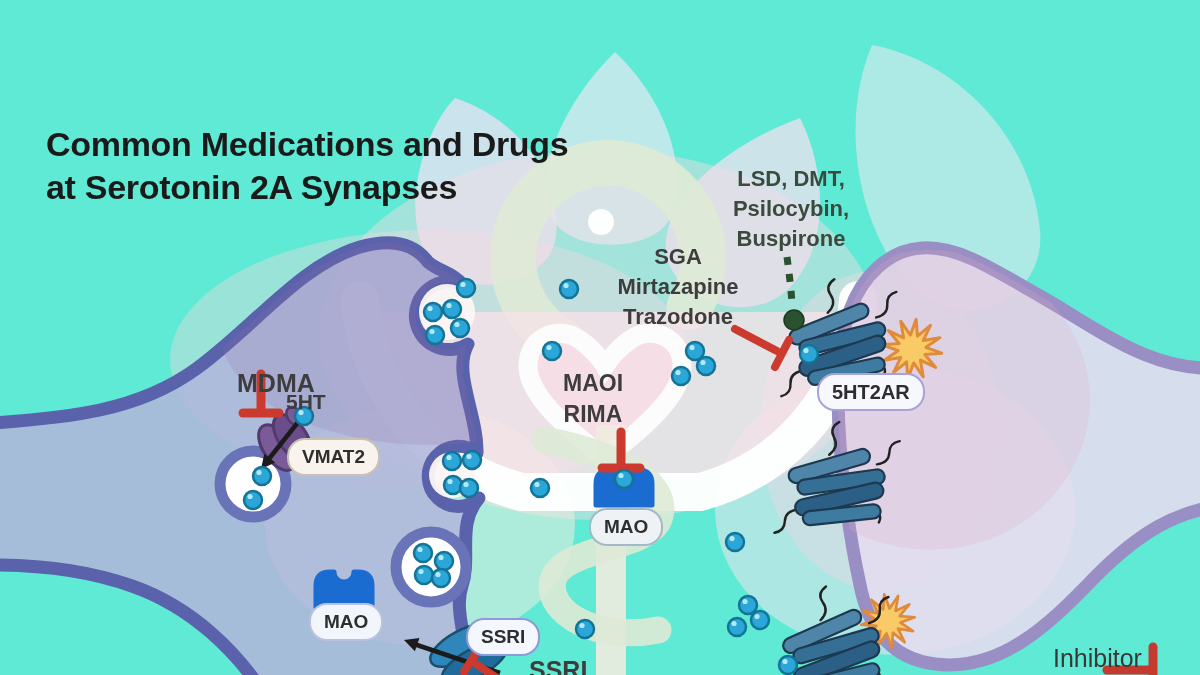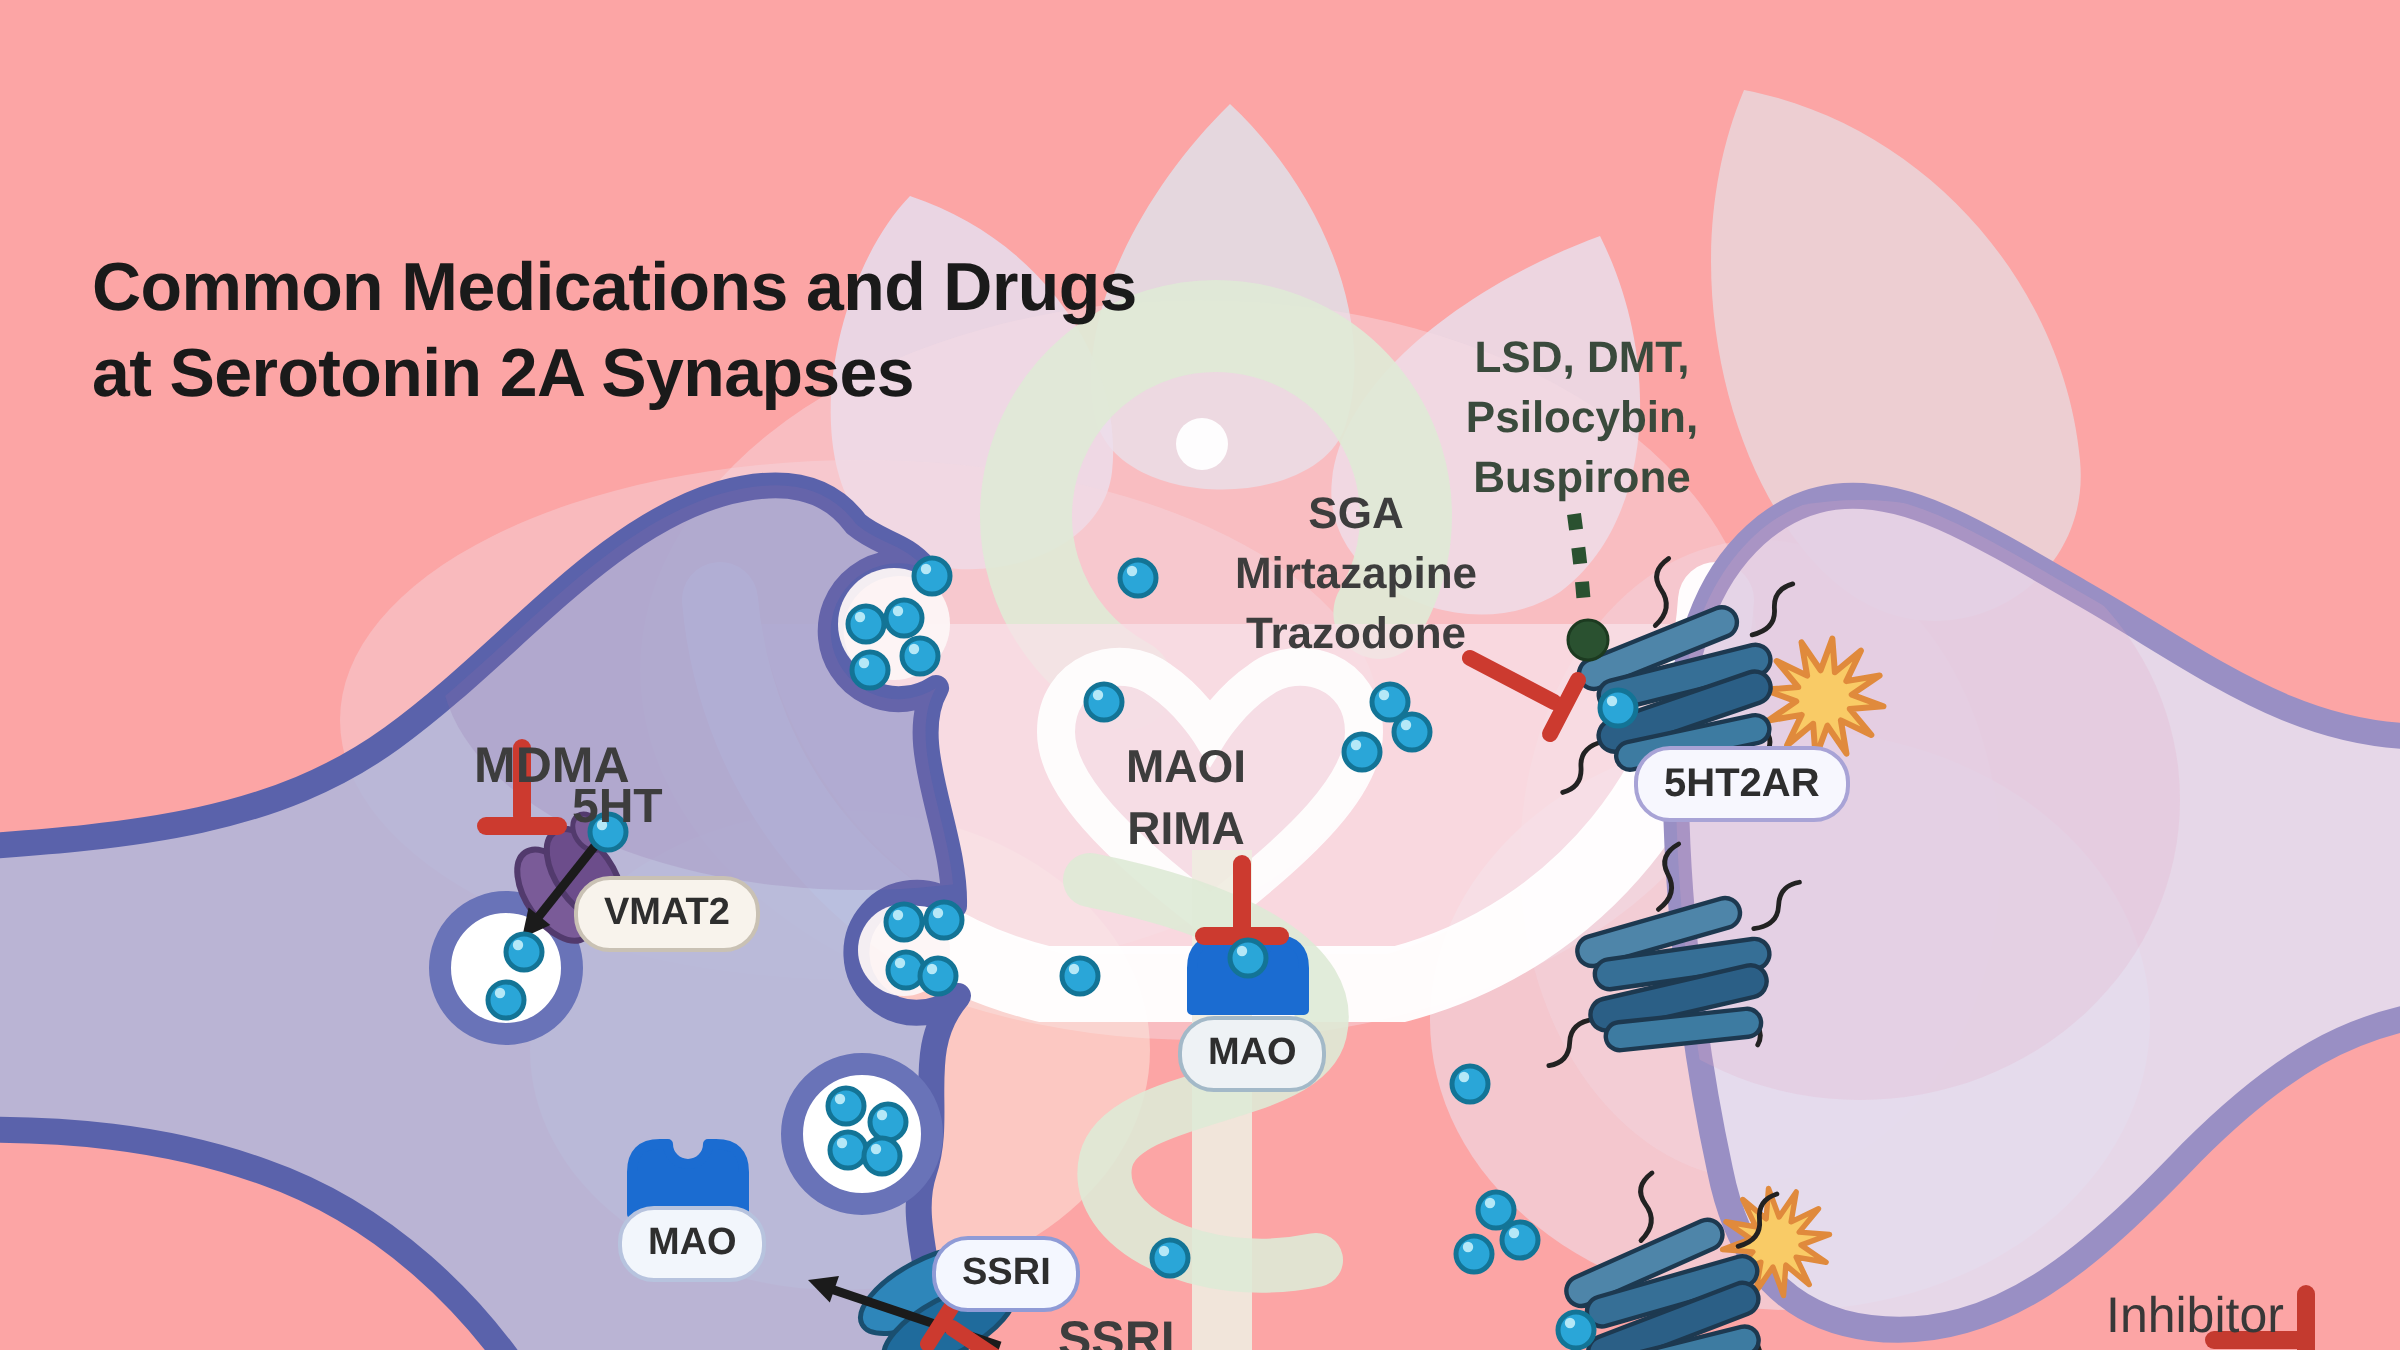--- a/index.html
+++ b/index.html
@@ -1,30 +1,30 @@
 <!DOCTYPE html>
 <html><head>
 <meta charset="utf-8">
 <style>
   html,body{margin:0;padding:0;background:#fff;}
   .stage{
-    position:relative;width:1200px;height:675px;overflow:hidden;background:#fca5a5;
+    position:relative;width:1200px;height:675px;overflow:hidden;background:#5eead4;
     font-family:"Liberation Sans","DejaVu Sans",sans-serif;
   }
   .stage svg{position:absolute;left:0;top:0;}
   .lbl{position:absolute;color:#3d3d3d;font-weight:700;white-space:nowrap;}
   .lbl.center{text-align:center;white-space:normal;}
   .title{
     position:absolute;left:46px;top:100px;font-size:34px;line-height:43px;
     font-weight:700;color:#1a1a1a;letter-spacing:-0.3px;
   }
   .ann{font-size:22px;line-height:30px;}
   .maoi{font-size:23px;line-height:31px;}
   .mdma{font-size:25px;}
-  .fiveht{font-size:24px;}
+  .fiveht{font-size:21px;}
   .ssri{font-size:25px;}
   .legendlbl{font-size:25px;font-weight:500;color:#383838;}
   .greenish{color:#3a4a3c;}
   .pill{
     position:absolute;height:26px;line-height:26px;padding:4px 13px;
     border:2.5px solid #aaa6d0;border-radius:18px;background:#f7f6f2;
     font-size:19px;font-weight:700;color:#2e2e2e;white-space:nowrap;
   }
   .pill-vmat2{background:#f8f3ec;border-color:#c9c1b4;}
   .pill-mao{background:#f2f6fc;border-color:#b7c3de;}

